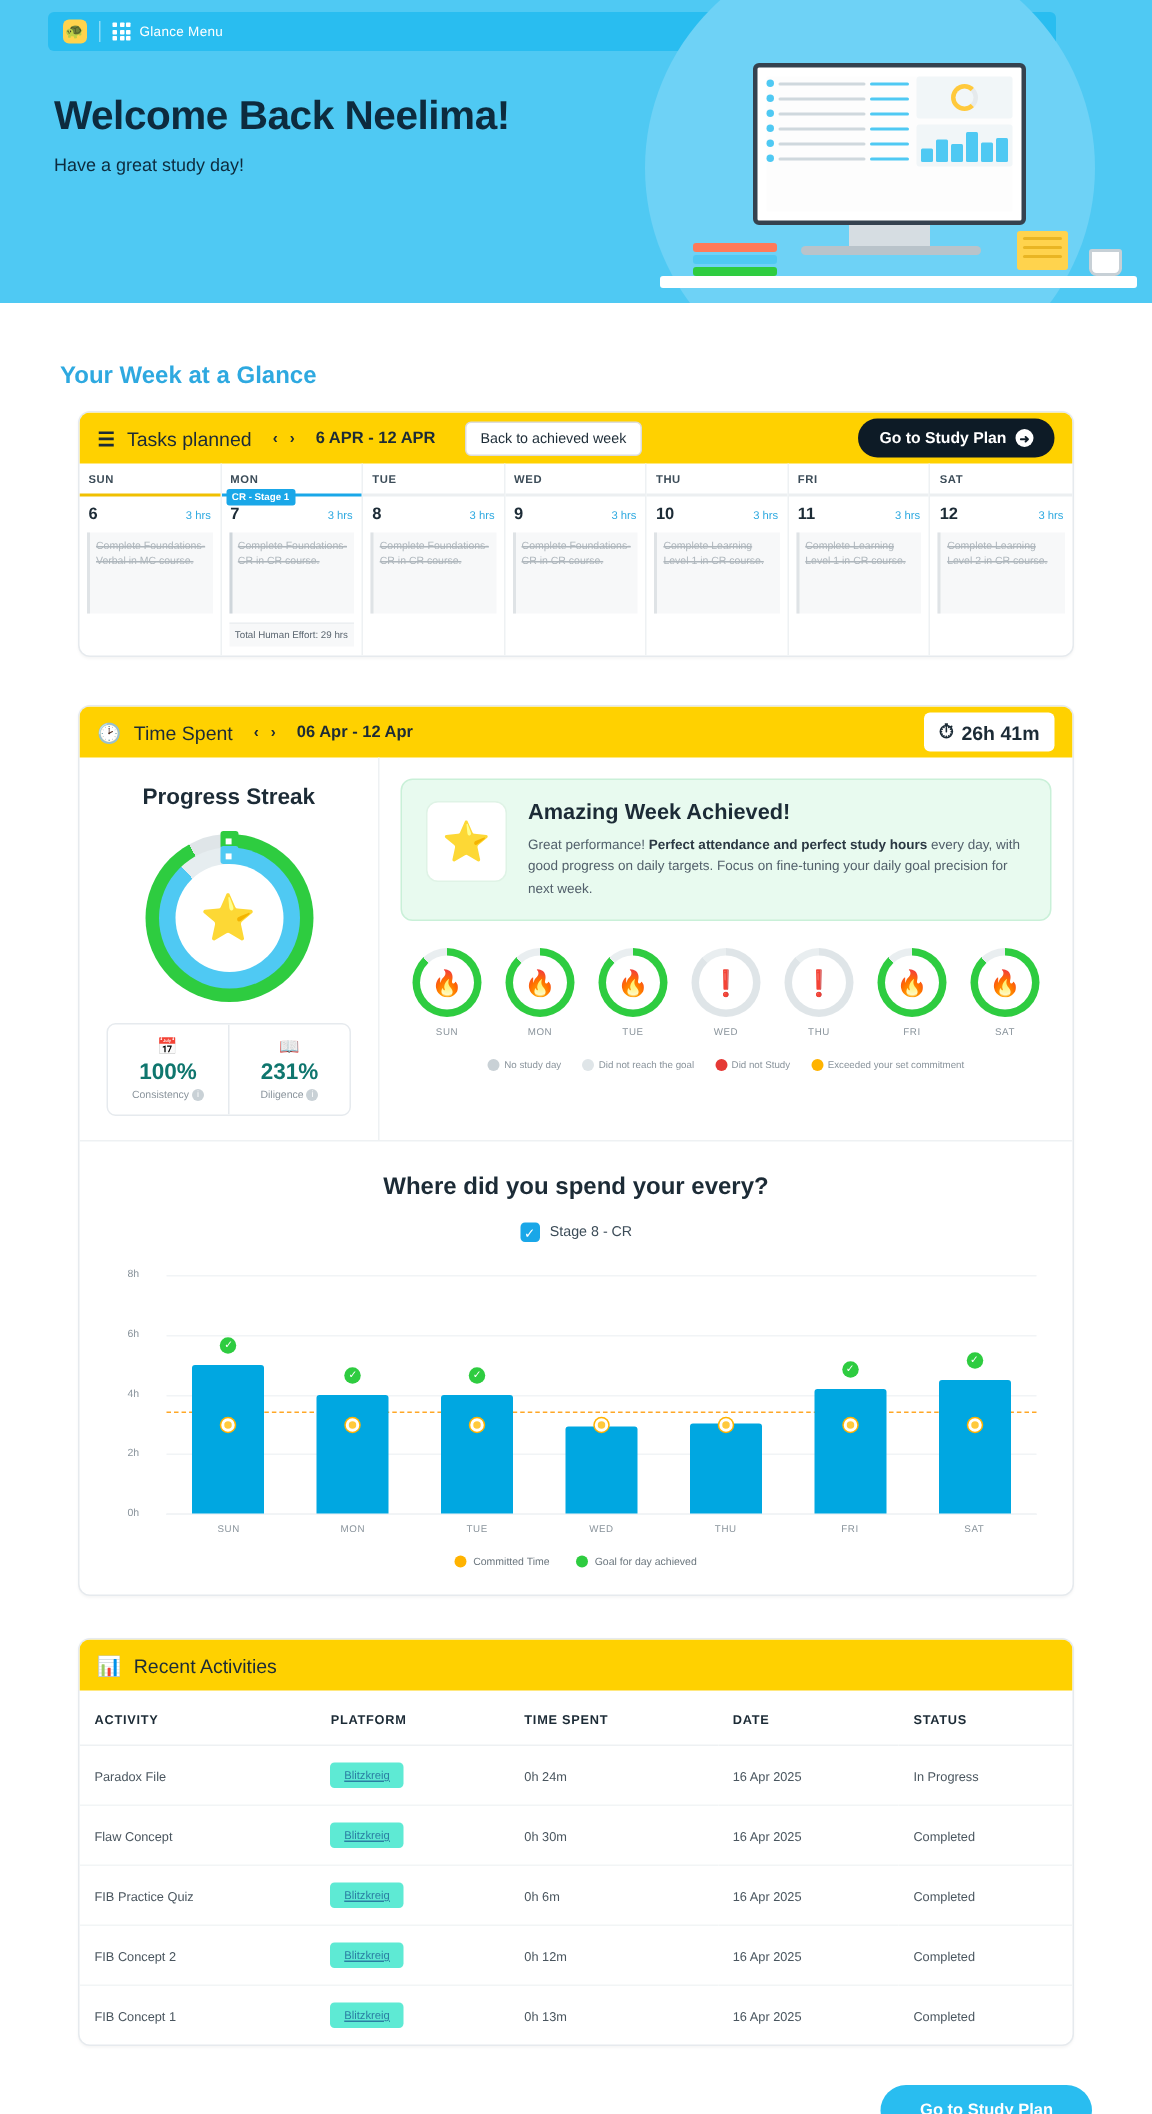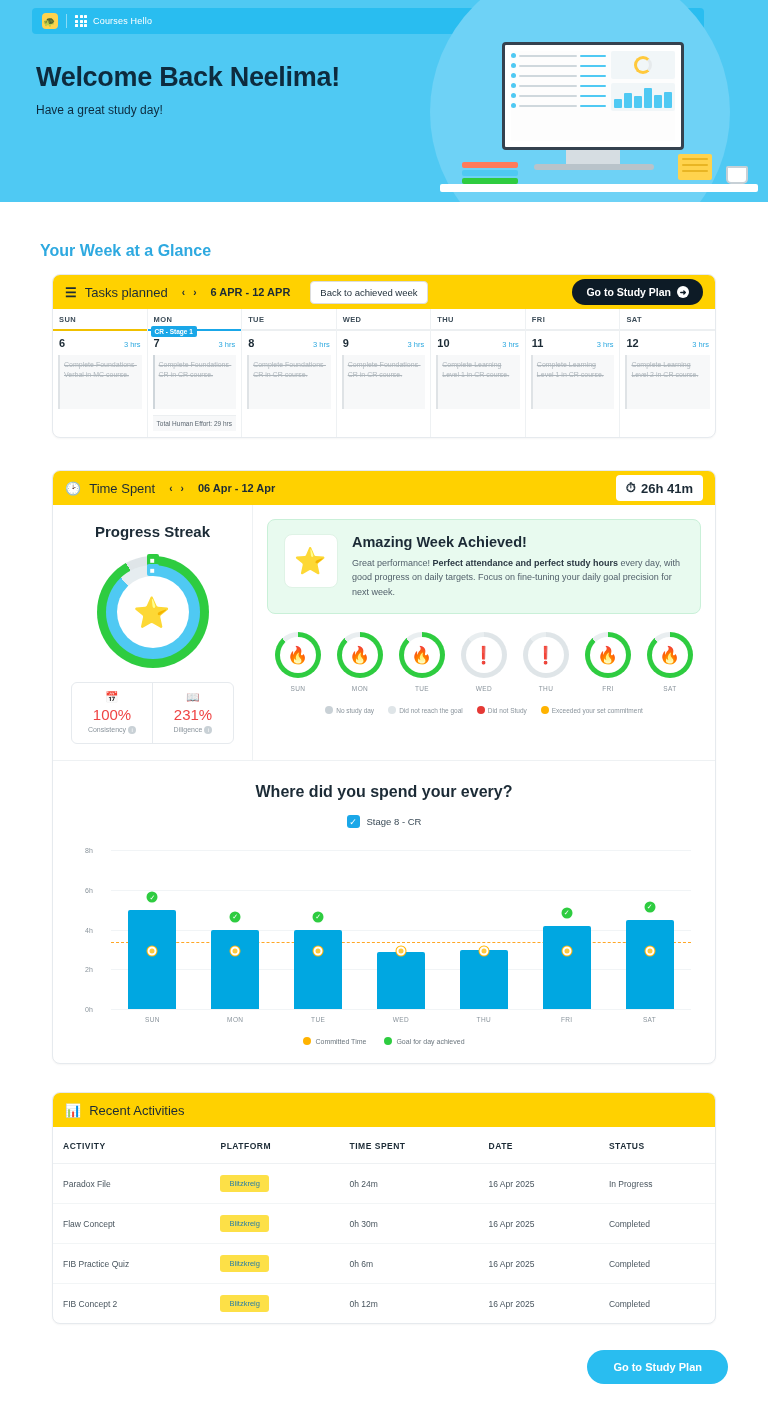--- a/index.html
+++ b/index.html
@@ -287,21 +287,21 @@
     overflow: hidden;
     margin: 0 8px;
   }
   .stat {
     flex: 1;
     padding: 8px 4px 9px;
     text-align: center;
   }
   .stat + .stat { border-left: 1px solid #e6eaee; }
   .stat-icon { font-size: 11px; }
-  .stat-val { font-size: 15px; font-weight: normal; color: #ef4444; margin-top: 2px; }
+  .stat-val { font-size: 15px; font-weight: bold; color: #0f766e; margin-top: 2px; }
   .stat-label { font-size: 7px; color: #8a949c; margin-top: 3px; }
   .stat-label .i {
     display: inline-block; width: 8px; height: 8px; border-radius: 50%;
     background: #c9d1d6; color: #fff; font-size: 6px; line-height: 8px; text-align: center;
     margin-left: 2px; vertical-align: middle;
   }
 
   .ts-right { flex: 1; padding: 14px 14px 10px; }
   .banner {
     background: #e8faef;
@@ -420,26 +420,27 @@
     border-bottom: 1px solid #eef1f3;
   }
   .table td {
     font-size: 8.5px;
     color: #49555e;
     padding: 11px 10px;
     border-bottom: 1px solid #f2f5f6;
   }
   .table tr:last-child td { border-bottom: none; }
   .chip {
-    background: #fde047;
+    background: #5eead4;
     color: #2b7fa3;
     font-size: 7.5px;
     padding: 4px 9px;
     border-radius: 3px;
     display: inline-block;
+    text-decoration: underline;
   }
   .st-progress { color: #f3891b; }
   .st-done { color: #2ecc40; }
 
   
   .footer { padding: 26px 40px 28px; display: flex; justify-content: flex-end; }
   .btn-cta {
     background: #29bdf0;
     color: #fff;
     border: none;
@@ -464,21 +465,21 @@
         <i></i>
           <i></i>
           <i></i>
           <i></i>
           <i></i>
           <i></i>
           <i></i>
           <i></i>
           <i></i>
       </div>
-      <span class="menu-label">Courses Hello</span>
+      <span class="menu-label">Glance Menu</span>
       <div class="topbar-right">
         <span>Hello Neelima!</span>
         <span class="avatar-circle">👤</span>
         <span class="caret">▼</span>
       </div>
     </div>
 
     <div class="hero-text">
       <div class="hero-title">Welcome Back Neelima!</div>
       <div class="hero-sub">Have a great study day!</div>
@@ -883,20 +884,27 @@
             <td>16 Apr 2025</td>
             <td class="st-done">Completed</td>
           </tr>
           <tr>
             <td>FIB Concept 2</td>
             <td><span class="chip">Blitzkreig</span></td>
             <td>0h 12m</td>
             <td>16 Apr 2025</td>
             <td class="st-done">Completed</td>
           </tr>
+          <tr>
+            <td>FIB Concept 1</td>
+            <td><span class="chip">Blitzkreig</span></td>
+            <td>0h 13m</td>
+            <td>16 Apr 2025</td>
+            <td class="st-done">Completed</td>
+          </tr>
         </tbody>
     </table>
   </div>
 
   <div class="footer">
     <button class="btn-cta">Go to Study Plan</button>
   </div>
 </div>
 
 </body></html>

